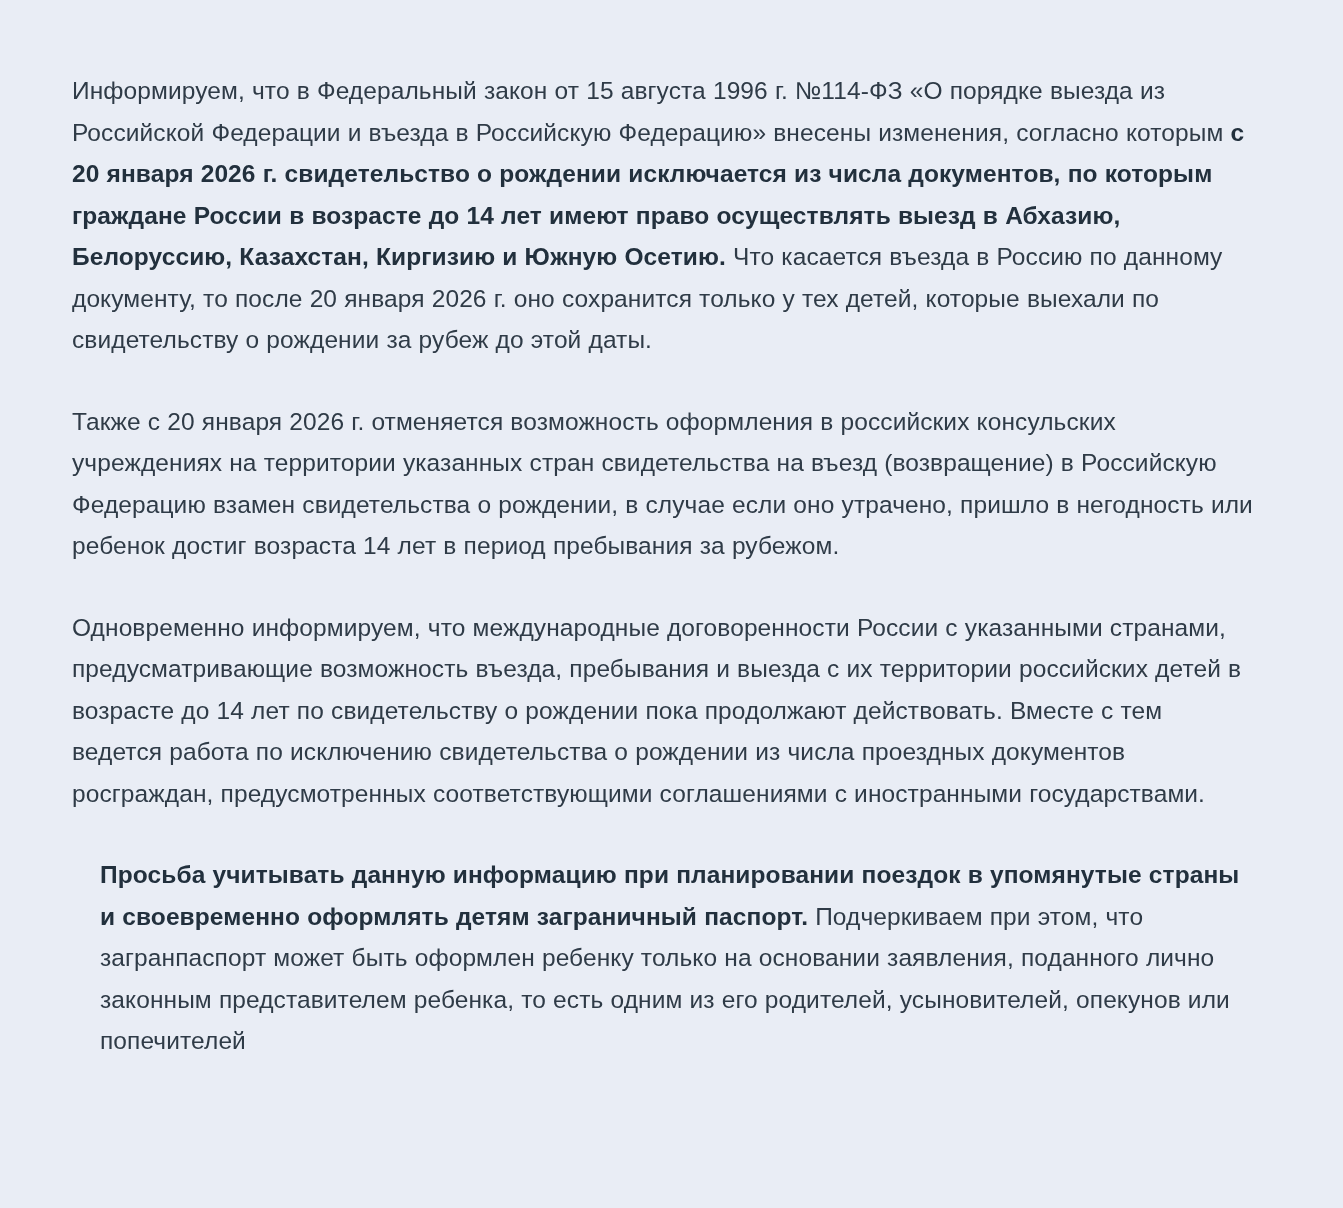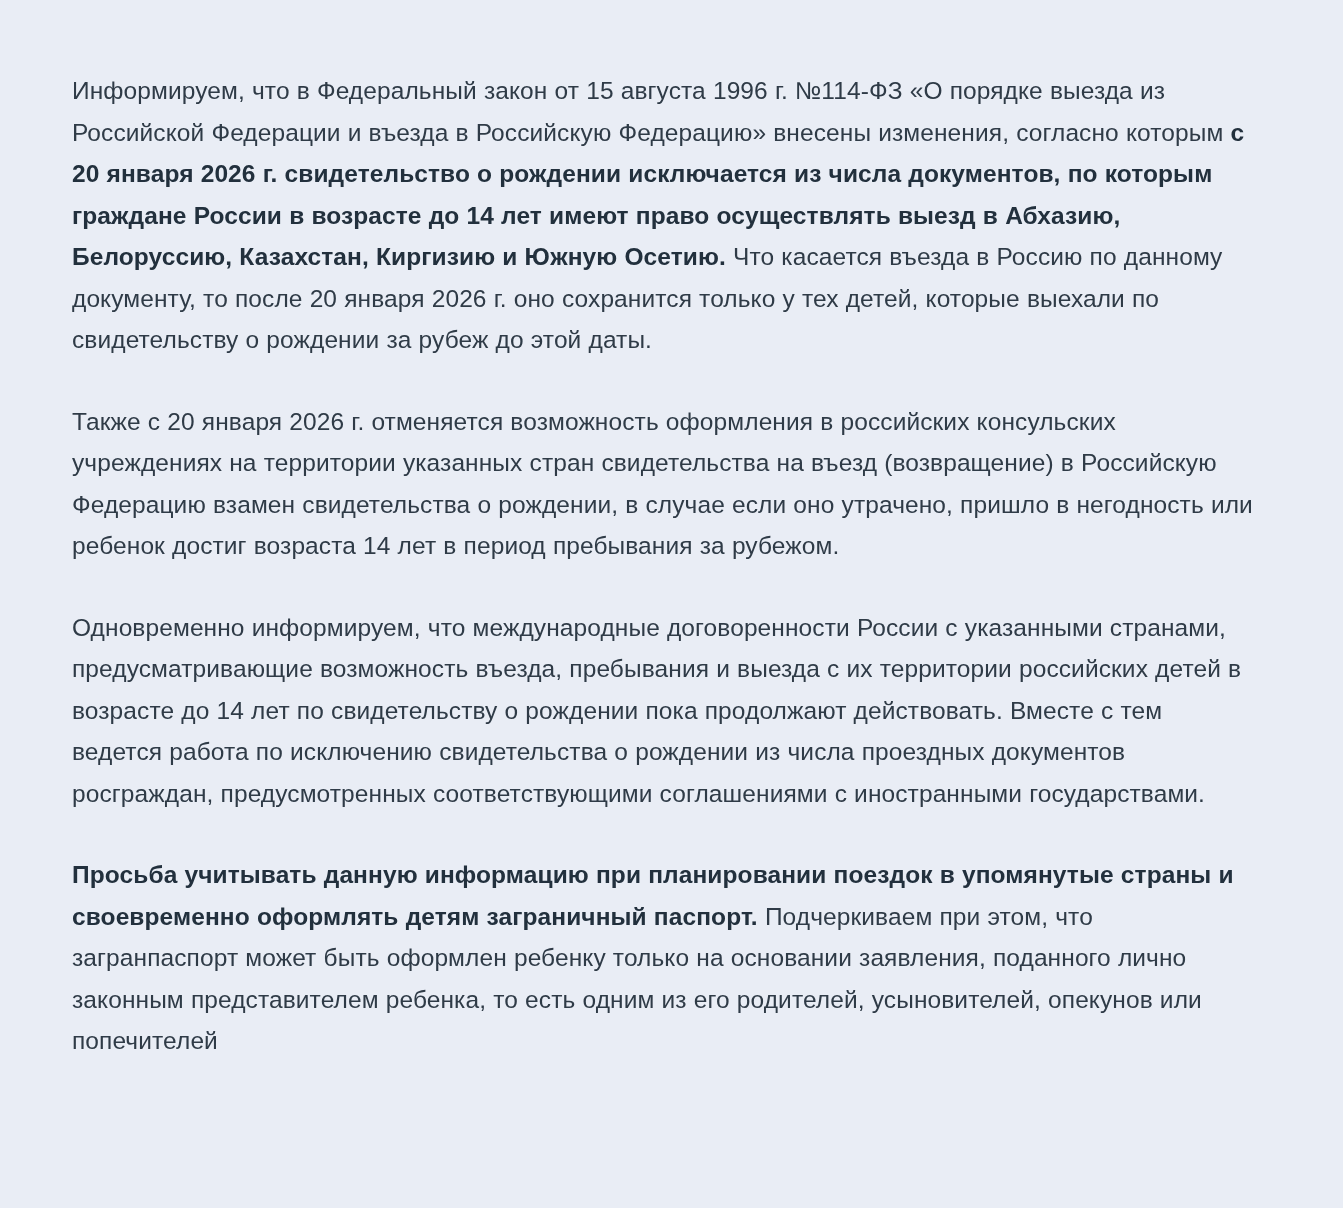--- a/index.html
+++ b/index.html
@@ -29,20 +29,21 @@
     font-size: 24.5px;
     line-height: 41.5px;
     letter-spacing: 0.1px;
     color: #2f3b47;
     margin: 0 0 40px 0;
     text-align: left;
     word-spacing: 0.2px;
   }
   .para:last-child {
     margin-bottom: 0;
+    margin-left: 28px;
   }
   b, .b {
     font-weight: 700;
     color: #22303d;
   }
 </style>
 </head>
 <body style="background: rgb(233, 237, 245);">
 
 <div class="page" style="background: rgb(233, 237, 245);">

